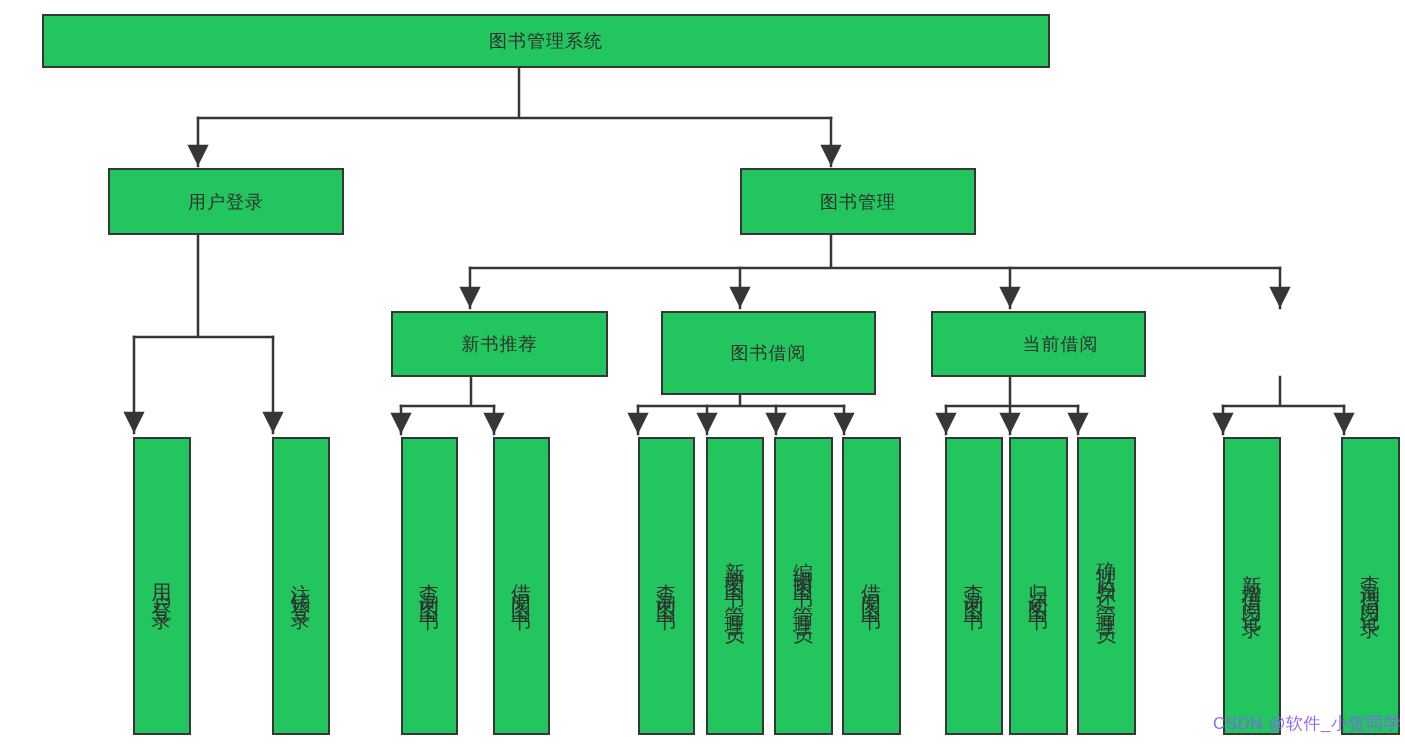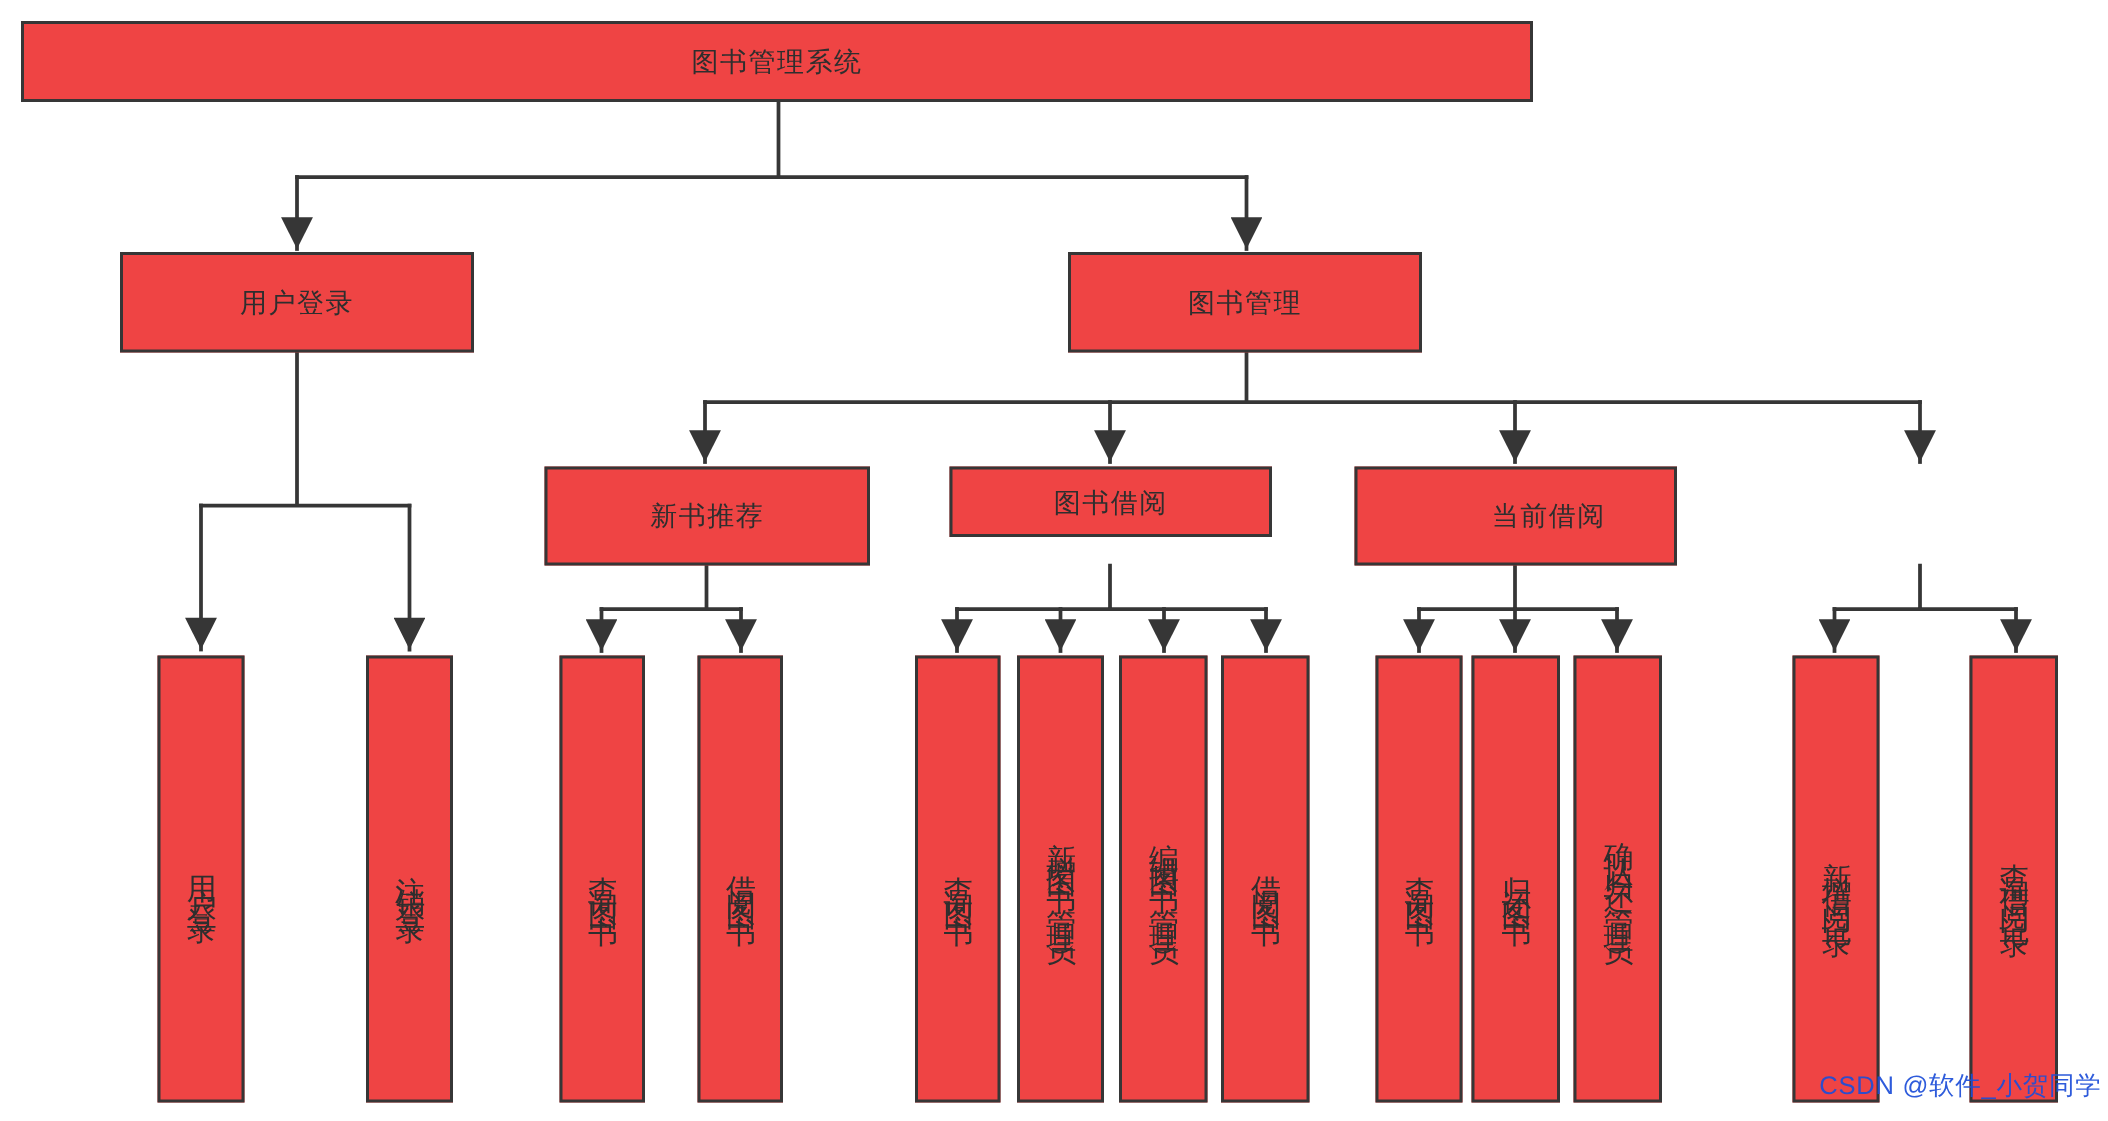--- a/index.html
+++ b/index.html
@@ -30,48 +30,49 @@
     stroke-linecap: square;
   }
   .wires marker path {
     fill: #363636;
     stroke: none;
   }
   .node {
     position: absolute;
     box-sizing: border-box;
     border: 2.5px solid #363636;
-    background: #ef4444;
+    background: #22c55e;
     color: #2e2e2e;
     display: flex;
     align-items: center;
     justify-content: center;
     z-index: 2;
     text-align: left;
+    margin-left: 28px;
   }
   .node--h {
     font-size: 18px;
     letter-spacing: 1px;
     white-space: nowrap;
   }
   .node--v {
     writing-mode: vertical-rl;
     text-orientation: mixed;
     font-size: 20px;
     letter-spacing: 9px;
     line-height: 1;
   }
   .watermark {
     position: absolute;
     top: 712px;
     right: 4px;
     z-index: 5;
     font-size: 17px;
     letter-spacing: 0.5px;
-    color: #1d4ed8;
+    color: #8b5cf6;
     opacity: 0.92;
     white-space: nowrap;
   }
 </style>
 </head>
 <body>
 
 <div class="stage">
 
   <svg class="wires" viewBox="0 0 1405 747" xmlns="http://www.w3.org/2000/svg">
@@ -128,21 +129,21 @@
       <line x1="1344" y1="406" x2="1344" y2="434" marker-end="url(#arrow)"></line>
     </g>
   </svg>
 
   <div class="node node--h" style="left:14px; top:14px; width:1008px; height:54px;">图书管理系统</div>
 
   <div class="node node--h" style="left:80px; top:168px; width:236px; height:67px;">用户登录</div>
   <div class="node node--h" style="left:363px; top:311px; width:217px; height:66px;">新书推荐</div>
 
   <div class="node node--h" style="left:712px; top:168px; width:236px; height:67px;">图书管理</div>
-  <div class="node node--h" style="left:633px; top:311px; width:215px; height:47px;">图书借阅</div>
+  <div class="node node--h" style="left:633px; top:311px; width:215px; height:84px;">图书借阅</div>
   <div class="node node--h" style="left:903px; top:311px; width:215px; height:66px;padding-left:44px;">当前借阅</div>
 
   <div class="node node--v" style="left:105px; top:437px; width:58px; height:298px;">用户登录</div>
   <div class="node node--v" style="left:244px; top:437px; width:58px; height:298px;">注销登录</div>
 
   <div class="node node--v" style="left:373px; top:437px; width:57px; height:298px;">查询图书</div>
   <div class="node node--v" style="left:465px; top:437px; width:57px; height:298px;">借阅图书</div>
 
   <div class="node node--v" style="left:610px; top:437px; width:57px; height:298px;">查询图书</div>
   <div class="node node--v" style="left:678px; top:437px; width:58px; height:298px;">新增图书（管理员）</div>

